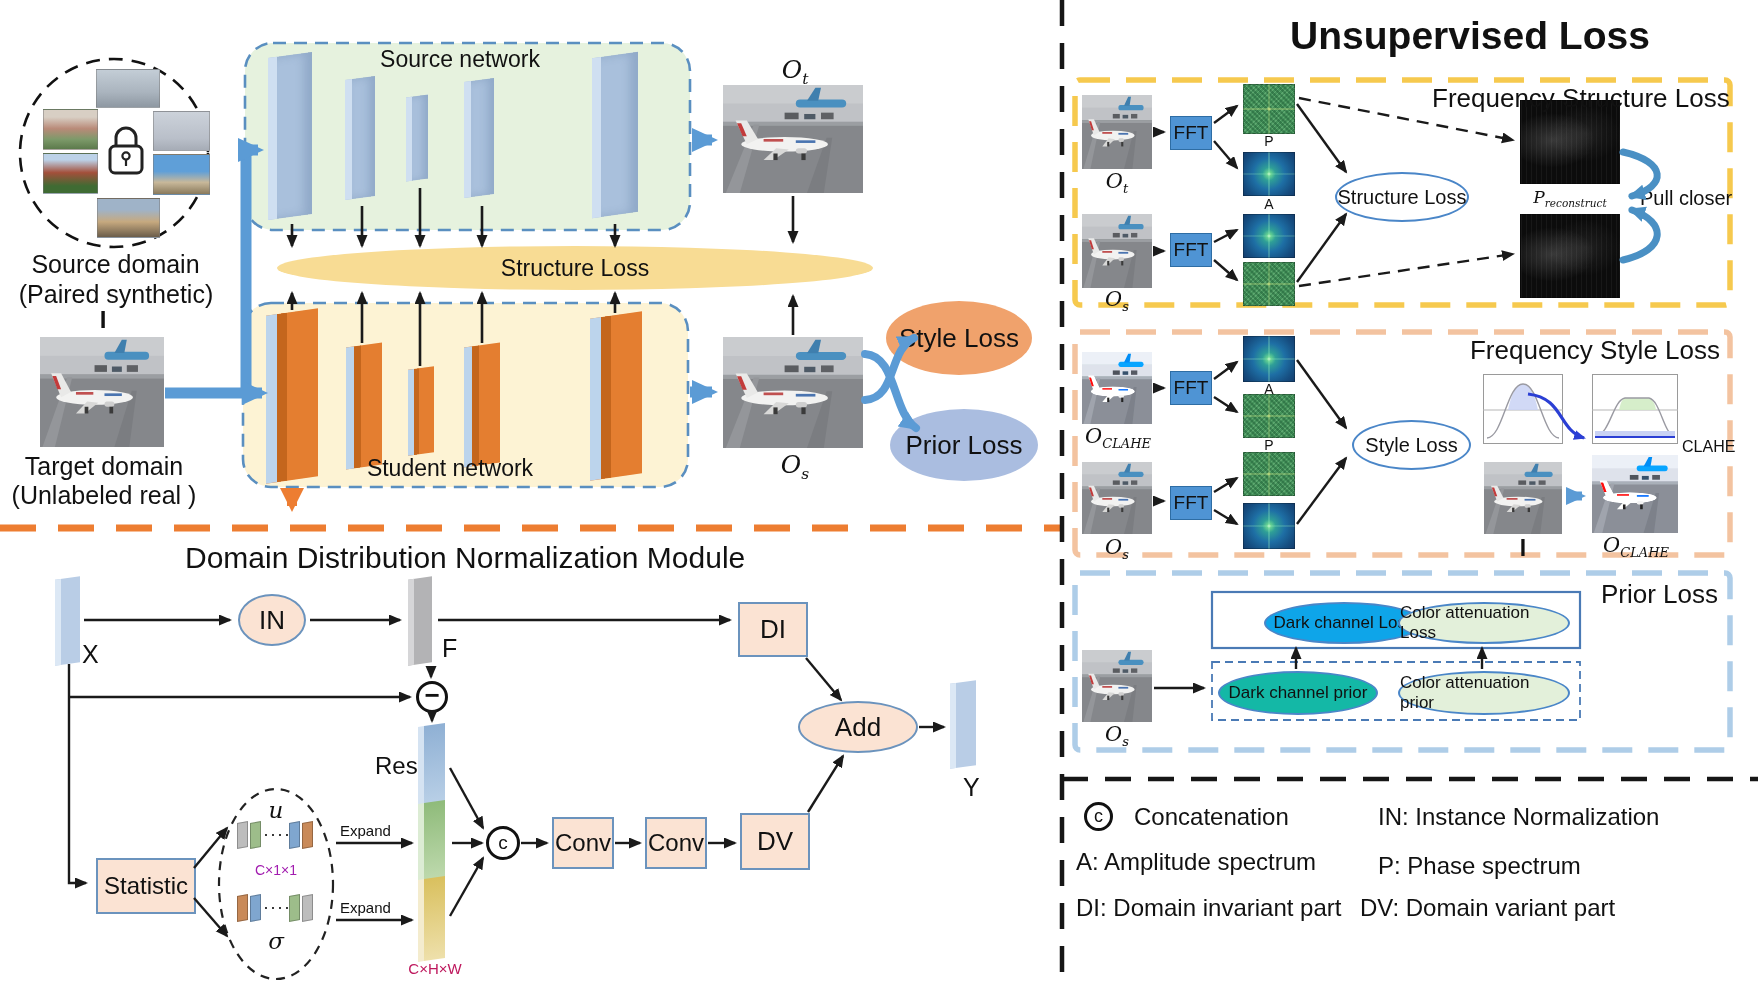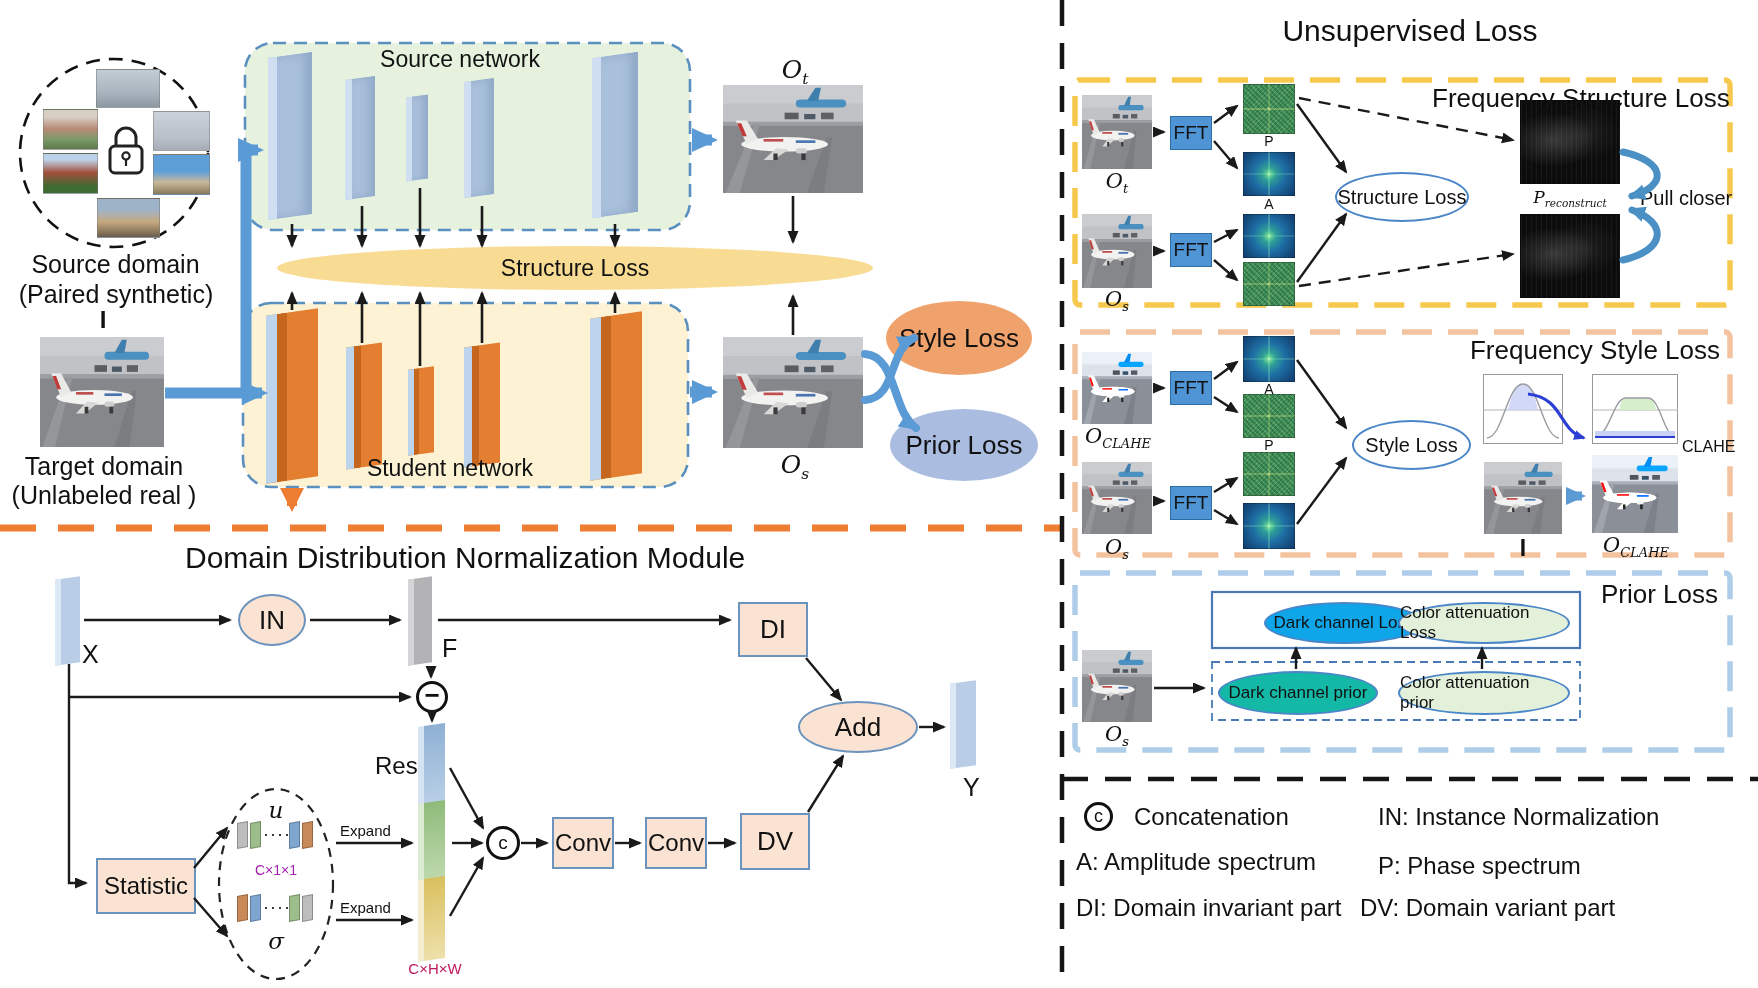--- a/index.html
+++ b/index.html
@@ -310,21 +310,21 @@
 <div class="lbl ctr mathlab" style="left:258px;top:797px;width:36px;font-size:23px"><span>u</span></div>
 <div class="lbl" style="left:263px;top:824px;font-size:18px;letter-spacing:1px"><span>····</span></div>
 <div class="lbl ctr" style="left:240px;top:862px;width:72px;font-size:14px;color:#a21caf"><span>C×1×1</span></div>
 <div class="lbl" style="left:263px;top:897px;font-size:18px;letter-spacing:1px"><span>····</span></div>
 <div class="lbl ctr mathlab" style="left:258px;top:928px;width:36px;font-size:23px"><span>σ</span></div>
 <div class="lbl" style="left:340px;top:822px;font-size:15px"><span>Expand</span></div>
 <div class="lbl" style="left:340px;top:899px;font-size:15px"><span>Expand</span></div>
 <div class="lbl ctr" style="left:395px;top:960px;width:80px;font-size:15px;color:#be185d"><span>C×H×W</span></div>
 <div class="lbl" style="left:963px;top:773px;font-size:25px"><span>Y</span></div>
 
-<div class="lbl ctr" style="left:1230px;top:14px;width:360px;font-size:30px;font-weight:400"><span>Unsupervised Loss</span></div>
+<div class="lbl ctr" style="left:1290px;top:14px;width:360px;font-size:39px;font-weight:700"><span>Unsupervised Loss</span></div>
 <div class="lbl" style="left:1432px;top:84px;width:290px;font-size:26px;text-align:right"><span>Frequency Structure Loss</span></div>
 <div class="lbl ctr mathlab" style="left:1090px;top:169px;width:54px;font-size:21px"><span>O</span><sub>t</sub></div>
 <div class="lbl ctr mathlab" style="left:1090px;top:287px;width:54px;font-size:21px"><span>O</span><sub>s</sub></div>
 <div class="lbl ctr" style="left:1243px;top:133px;width:52px;font-size:14px"><span>P</span></div>
 <div class="lbl ctr" style="left:1243px;top:196px;width:52px;font-size:14px"><span>A</span></div>
 <div class="lbl ctr mathlab" style="left:1506px;top:188px;width:128px;font-size:17px"><span>P</span><sub>reconstruct</sub></div>
 <div class="lbl" style="left:1640px;top:187px;font-size:20px"><span>Pull closer</span></div>
 
 <div class="lbl" style="left:1452px;top:336px;width:268px;font-size:26px;text-align:right"><span>Frequency Style Loss</span></div>
 <div class="lbl ctr mathlab" style="left:1072px;top:424px;width:92px;font-size:21px"><span>O</span><sub>CLAHE</sub></div>

